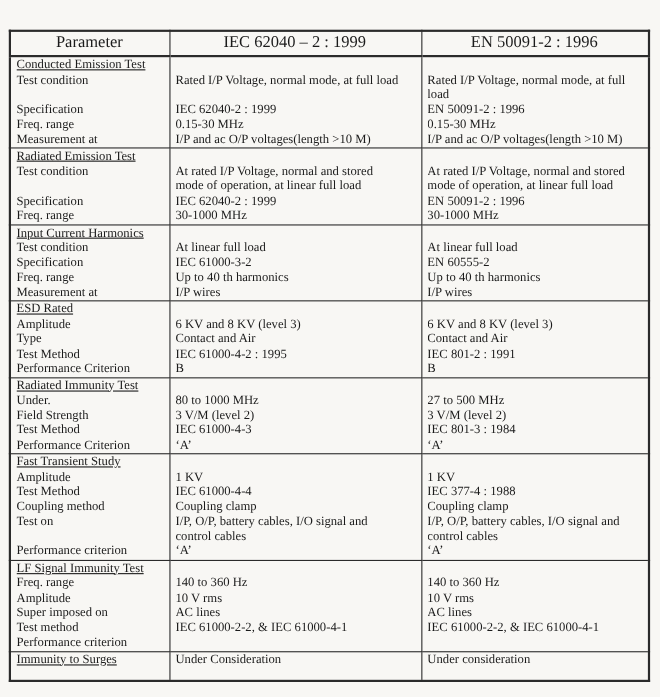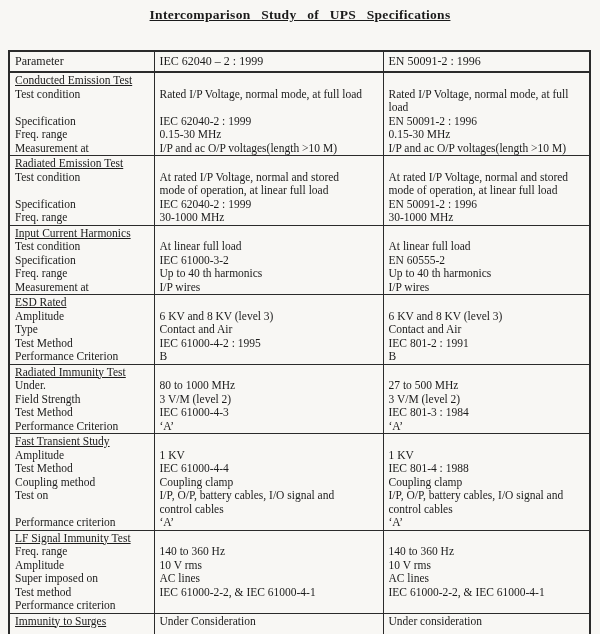--- a/index.html
+++ b/index.html
@@ -30,22 +30,22 @@
     table-layout:fixed;
     margin:27px 0 0 8px;
     width:581px;
     border:2px solid var(--line);
   }
   col.c1{width:145px;}
   col.c2{width:229px;}
   col.c3{width:207px;}
   th{
     font-weight:normal;
-    text-align:left;
-    font-size:12px;
+    text-align:center;
+    font-size:15px;
     padding:2px 6px 2px 5px;
     border:1px solid var(--line);
     border-bottom:2px solid var(--line);
     height:14px;
   }
   td{
     vertical-align:top;
     border:1px solid var(--line);
     padding:1px 5px 0 5px;
     font-size:11.5px;
@@ -59,21 +59,20 @@
   .sect-title{
     text-decoration:underline;
     text-underline-offset:1px;
   }
   tr.last-section td{padding-bottom:11px;}
 </style>
 </head>
 <body>
 
 <div class="page">
-  <h1 class="doc-title">Intercomparison  Study  of  UPS  Specifications</h1>
 
   <table class="specs">
     <colgroup>
       <col class="c1">
         <col class="c2">
         <col class="c3">
     </colgroup>
     <thead>
       <tr>
         <th>Parameter</th>
@@ -215,21 +214,21 @@
             <div class="ln">1 KV</div>
             <div class="ln">IEC 61000-4-4</div>
             <div class="ln">Coupling clamp</div>
             <div class="ln">I/P, O/P, battery cables, I/O signal and</div>
             <div class="ln">control cables</div>
             <div class="ln">‘A’</div>
           </td>
           <td>
             <div class="ln"></div>
             <div class="ln">1 KV</div>
-            <div class="ln">IEC 801-4 : 1988</div>
+            <div class="ln">IEC 377-4 : 1988</div>
             <div class="ln">Coupling clamp</div>
             <div class="ln">I/P, O/P, battery cables, I/O signal and</div>
             <div class="ln">control cables</div>
             <div class="ln">‘A’</div>
           </td>
         </tr>
         <tr>
           <td>
             <div class="ln sect-title">LF Signal Immunity Test</div>
             <div class="ln">Freq. range</div>

